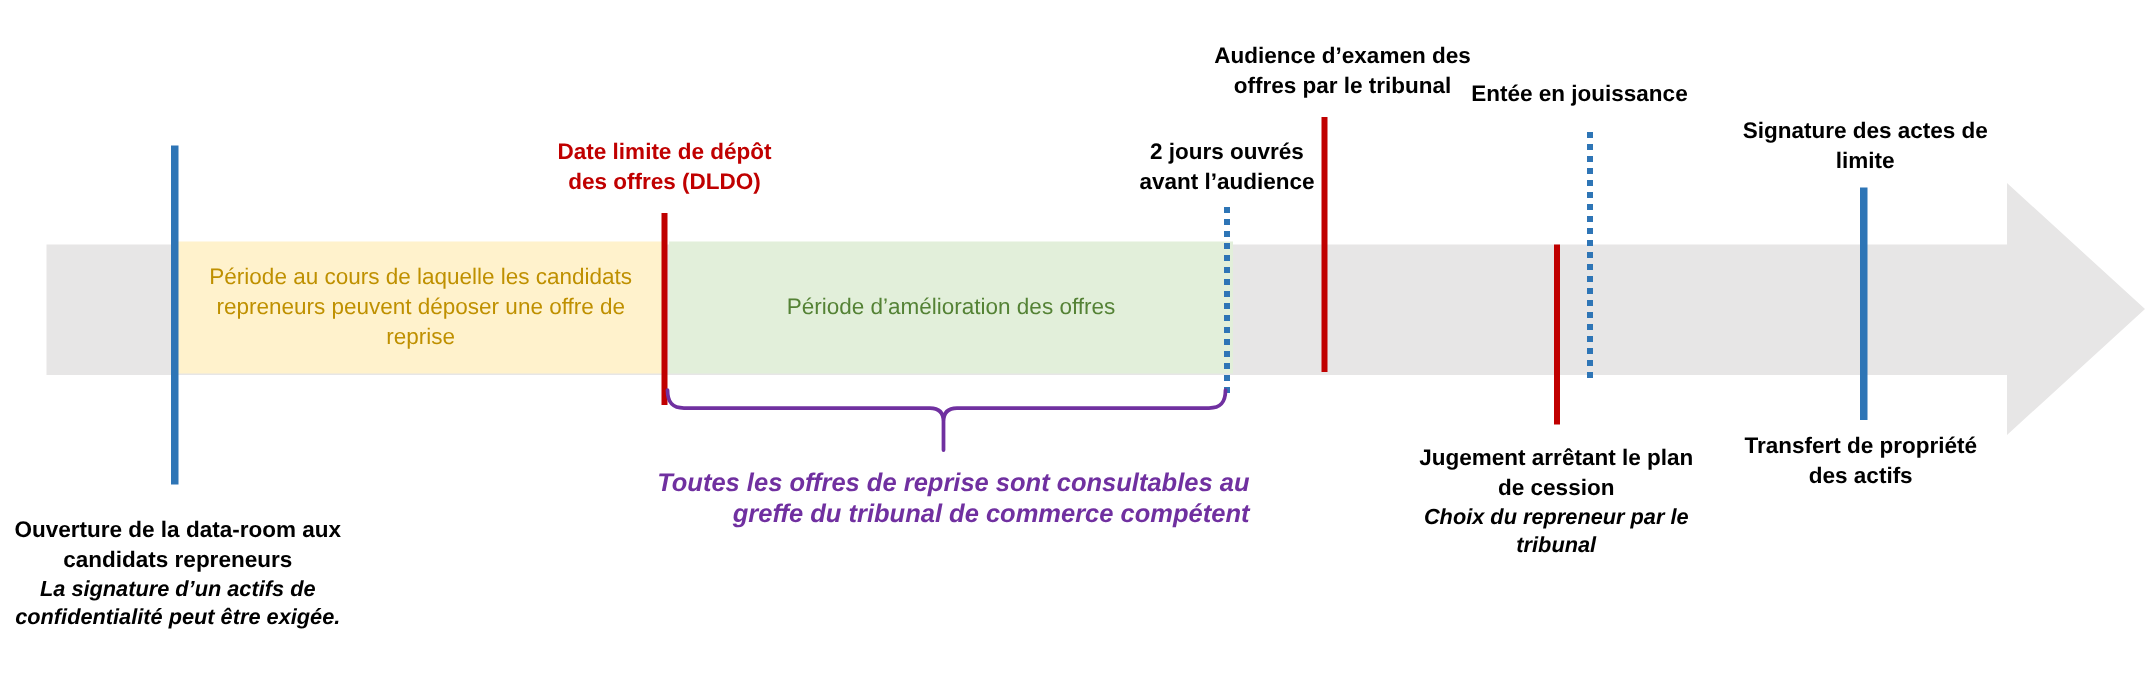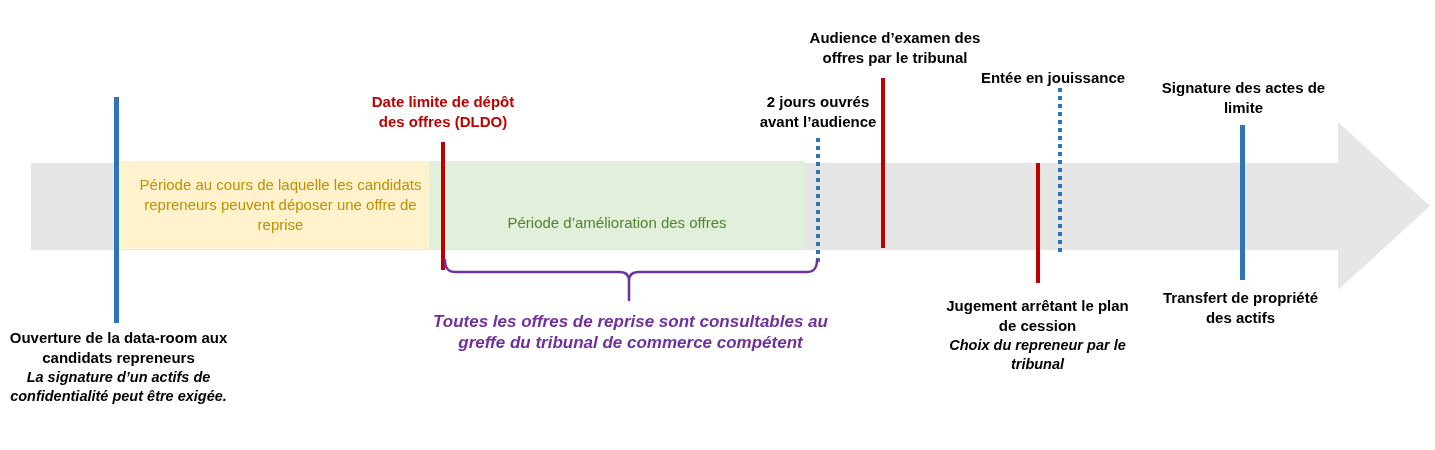--- a/index.html
+++ b/index.html
@@ -13,21 +13,21 @@
     position: relative; width: 1435px; height: 450px; background: #fff;
     overflow: hidden;
   }
   .arrow-svg { position: absolute; left: 0; top: 0; z-index: 0; }
   .period-box {
     position: absolute; top: 161px; height: 88px; z-index: 1;
     display: flex; align-items: center; justify-content: center;
     text-align: center; font-weight: normal; font-size: 15px; line-height: 1.35;
   }
   .period-depot { left: 118px; width: 325px; background: var(--gold_bg); color: var(--gold_text); padding: 0 10px; }
-  .period-amelioration { left: 429px; width: 376px; background: var(--green_bg); color: var(--green_text); padding: 16px 30px; align-items: flex-end; }
+  .period-amelioration { left: 446px; width: 376px; background: var(--green_bg); color: var(--green_text); padding: 3px 30px; }
   .vline { position: absolute; z-index: 2; }
   .vline.solid-blue { width: 5px; background: var(--blue); }
   .vline.solid-red { width: 4px; background: var(--red); }
   .vline.dotted-blue {
     width: 4px;
     background: repeating-linear-gradient(to bottom, var(--blue) 0 4px, transparent 4px 8px);
   }
   .vl-publication { left: 114px; top: 97px;  height: 226px; }
   .vl-dldo        { left: 441px; top: 142px; height: 128px; }
   .vl-deux-jours  { left: 816px; top: 138px; height: 125px; }
@@ -35,32 +35,32 @@
   .vl-jugement    { left: 1036px; top: 163px; height: 120px; }
   .vl-entee       { left: 1058px; top: 88px; height: 165px; }
   .vl-signature   { left: 1240px; top: 125px; height: 155px; }
   .label {
     position: absolute; z-index: 3; text-align: center;
     font-size: 15px; line-height: 1.33; color: #000;
   }
   .label.bold { font-weight: bold; }
   .label .note { font-weight: bold; font-style: italic; font-size: 14.5px; }
   .lbl-publication { left: 22px;  top: 36px;  width: 180px; }
-  .lbl-ouverture   { left: 0px;   top: 328px; width: 237px; }
+  .lbl-ouverture   { left: 0px;   top: 344px; width: 237px; }
   .lbl-dldo        { left: 363px; top: 92px;  width: 160px; color: var(--red); }
   .lbl-deux-jours  { left: 753px; top: 92px;  width: 130px; font-weight: bold; }
   .lbl-audience    { left: 800px; top: 28px;  width: 190px; }
-  .lbl-entee       { left: 963px; top: 68px;  width: 180px; }
+  .lbl-entee       { left: 963px; top: 53px;  width: 180px; }
   .lbl-jugement    { left: 945px; top: 296px; width: 185px; }
   .lbl-signature   { left: 1156px; top: 78px; width: 175px; }
   .lbl-transfert   { left: 1153px; top: 288px; width: 175px; }
   .brace-svg { position: absolute; left: 440px; top: 258px; z-index: 2; }
   .annotation {
     position: absolute; left: 428px; top: 311px; width: 405px; z-index: 3;
-    text-align: center; color: var(--purple);
+    text-align: right; color: var(--purple);
     font-style: italic; font-weight: bold; font-size: 17px; line-height: 1.25;
   }
 </style>
 </head>
 <body>
 
 <div class="canvas">
 
   <svg class="arrow-svg" width="1435" height="450" viewBox="0 0 1435 450" aria-hidden="true">
     <polygon points="31,163 1338,163 1338,122 1430,206 1338,290 1338,250 31,250" fill="#E7E6E6"></polygon>

